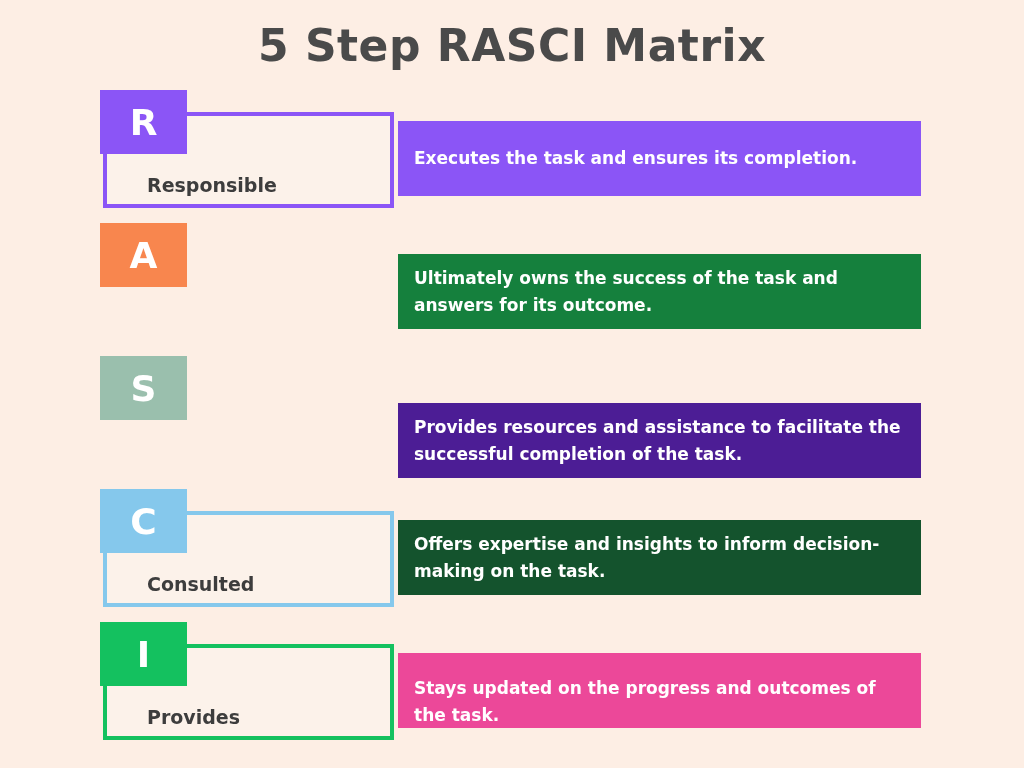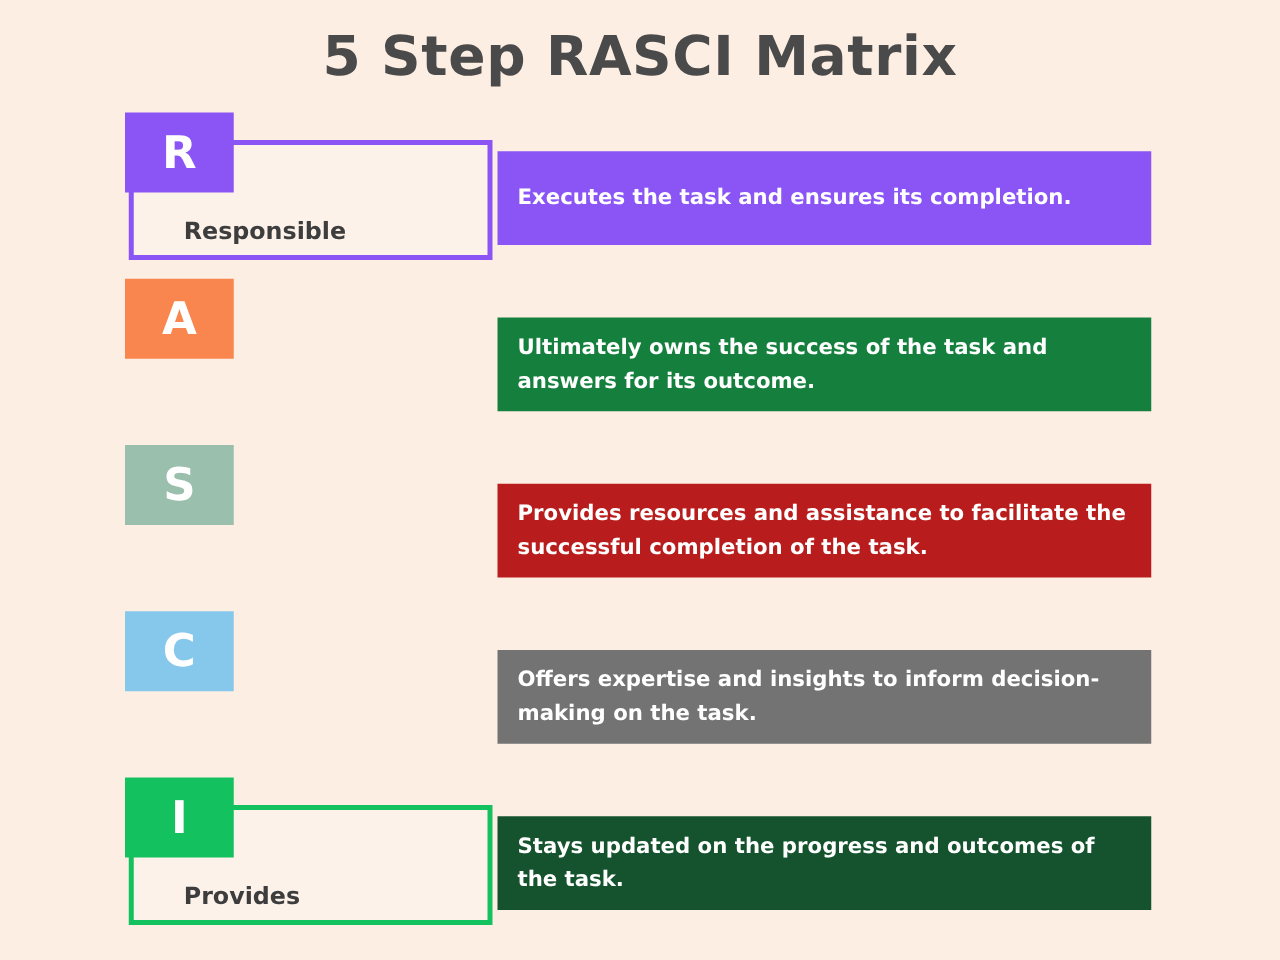--- a/index.html
+++ b/index.html
@@ -99,35 +99,38 @@
 
   <div class="row">
     <div class="badge" style="background-color: rgb(248, 134, 78);">A</div>
     <div class="desc-bar" style="background-color: #15803d;">
       <span>Ultimately owns the success of the task and answers for its outcome.</span>
     </div>
   </div>
 
   <div class="row">
     <div class="badge" style="background-color: rgb(154, 191, 173);">S</div>
-    <div class="desc-bar" style="background-color: #b91c1c;">
+    <div class="desc-bar" style="background-color: #4c1d95; margin-top: 16px;">
       <span>Provides resources and assistance to facilitate the successful completion of the task.</span>
     </div>
   </div>
 
   <div class="row">
     <div class="badge" style="background-color: rgb(133, 200, 236);">C</div>
-    <div class="desc-bar" style="background-color: #737373;">
+    <div class="label-box" style="border-color: rgb(133, 200, 236);">
+      <span class="role-label">Consulted</span>
+    </div>
+    <div class="desc-bar" style="background-color: #14532d;">
       <span>Offers expertise and insights to inform decision-making on the task.</span>
     </div>
   </div>
 
   <div class="row">
     <div class="badge" style="background-color: rgb(20, 193, 95);">I</div>
     <div class="label-box" style="border-color: rgb(20, 193, 95);">
       <span class="role-label">Provides</span>
     </div>
-    <div class="desc-bar" style="background-color: #14532d;">
+    <div class="desc-bar" style="background-color: #ec4899; align-items: flex-end;">
       <span>Stays updated on the progress and outcomes of the task.</span>
     </div>
   </div>
 
 </div>
 
 </body></html>

